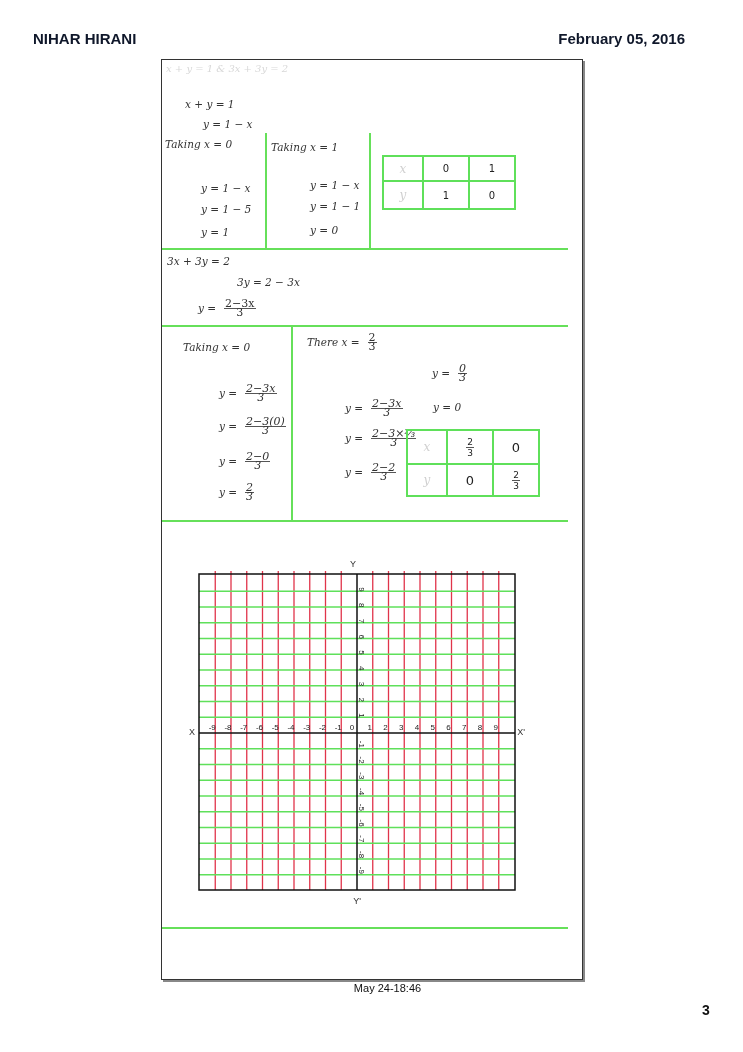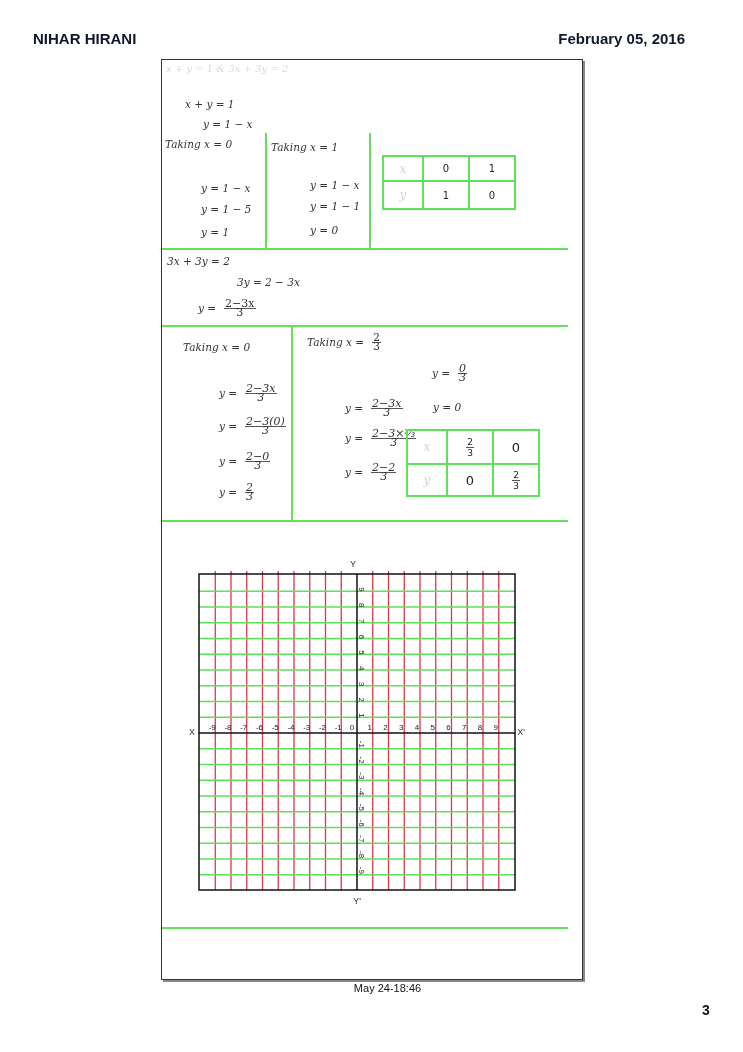--- a/index.html
+++ b/index.html
@@ -83,21 +83,21 @@
   <div class="gline" style="left:0;top:265px;width:406px;height:2px;"></div>
 
   <div class="abs m" style="left:21px;top:281px;">Taking x = 0</div>
   <div class="abs m" style="left:57px;top:325px;"><span>y =</span><span class="frac"><span class="num">2−3x</span><span class="den">3</span></span></div>
   <div class="abs m" style="left:57px;top:358px;"><span>y =</span><span class="frac"><span class="num">2−3(0)</span><span class="den">3</span></span></div>
   <div class="abs m" style="left:57px;top:393px;"><span>y =</span><span class="frac"><span class="num">2−0</span><span class="den">3</span></span></div>
   <div class="abs m" style="left:57px;top:424px;"><span>y =</span><span class="frac"><span class="num">2</span><span class="den">3</span></span></div>
 
   <div class="gline" style="left:129px;top:266px;width:2px;height:196px;"></div>
 
-  <div class="abs m" style="left:145px;top:274px;"><span>Taking x =</span><span class="frac up"><span class="num">2</span><span class="den">3</span></span></div>
+  <div class="abs m" style="left:145px;top:274px;"><span>There x =</span><span class="frac up"><span class="num">2</span><span class="den">3</span></span></div>
 
   <div class="abs m" style="left:270px;top:305px;"><span>y =</span><span class="frac"><span class="num">0</span><span class="den">3</span></span></div>
   <div class="abs m" style="left:271px;top:341px;">y = 0</div>
 
   <div class="abs m" style="left:183px;top:340px;"><span>y =</span><span class="frac"><span class="num">2−3x</span><span class="den">3</span></span></div>
   <div class="abs m" style="left:183px;top:370px;"><span>y =</span><span class="frac"><span class="num">2−3×⅔</span><span class="den">3</span></span></div>
   <div class="abs m" style="left:183px;top:404px;"><span>y =</span><span class="frac"><span class="num">2−2</span><span class="den">3</span></span></div>
 
   <table class="tv tv2" style="left:244px;top:369px;">
     <tbody>

